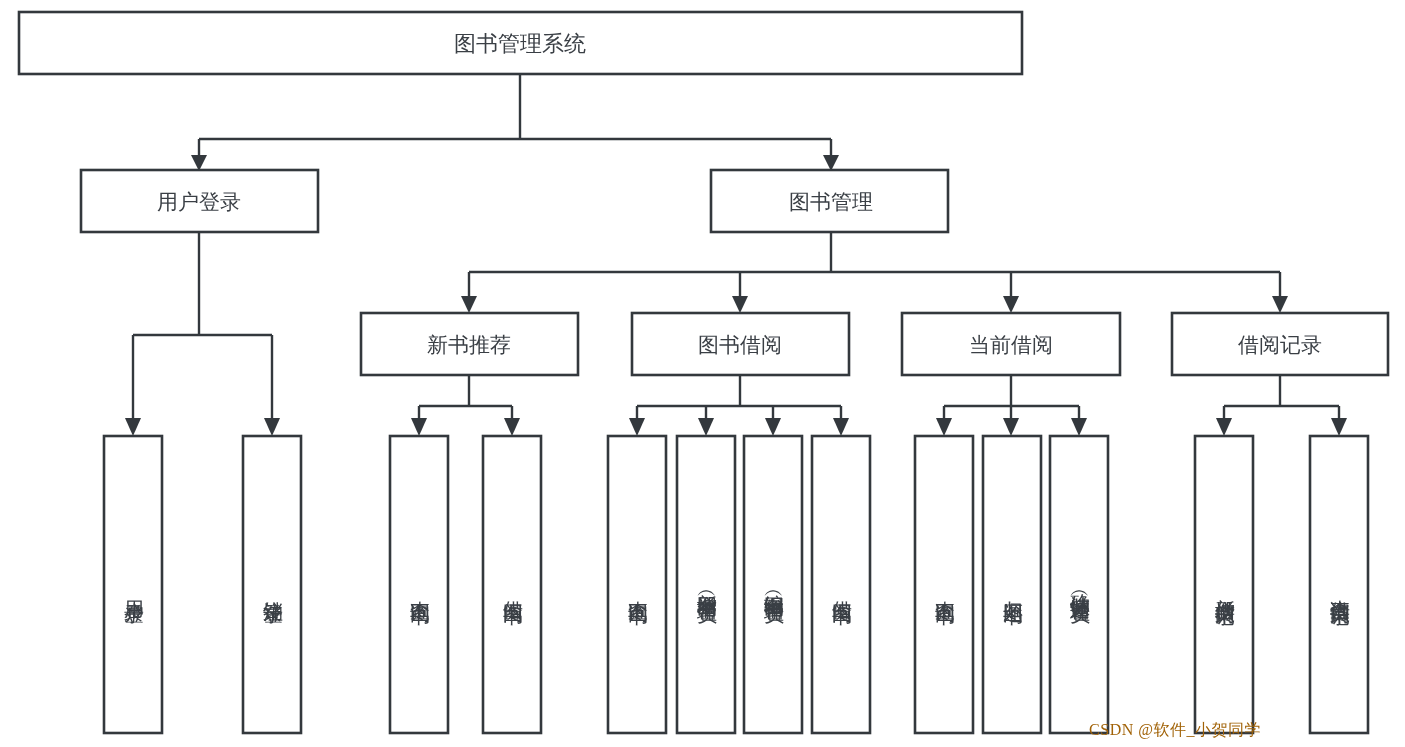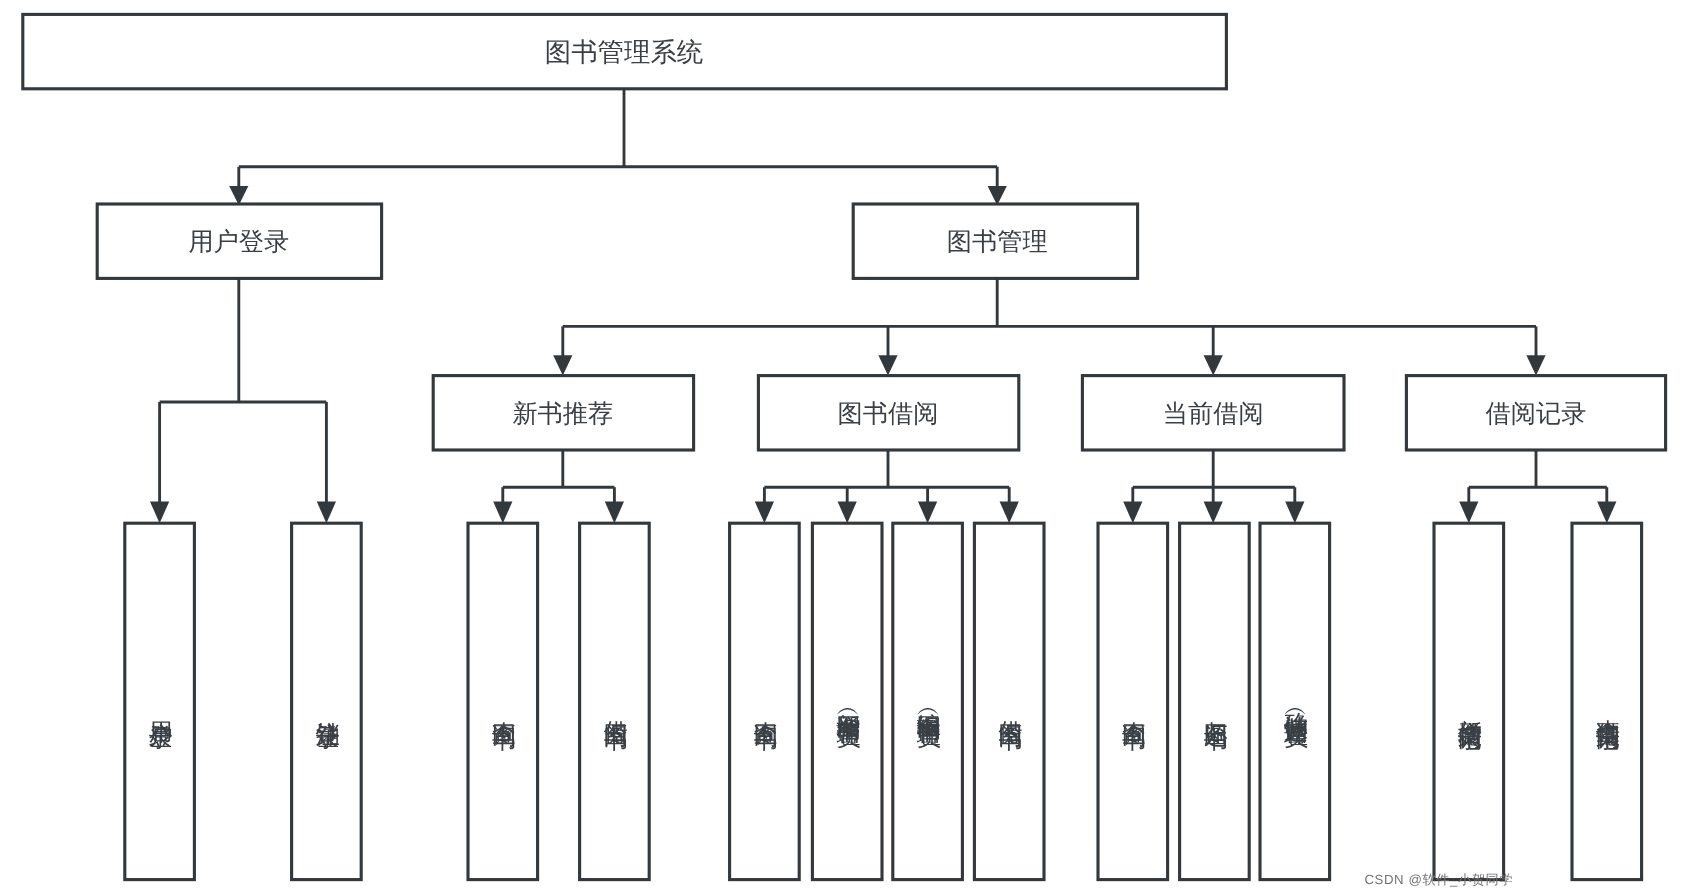--- a/index.html
+++ b/index.html
@@ -52,23 +52,23 @@
     stroke-linecap: butt;
   }
   .edge-arrow {
     fill: #33383d;
     stroke: none;
   }
   .watermark {
     position: absolute;
     right: 12px;
     bottom: 6px;
-    color: #737373;
-    font-family: Liberation Sans, sans-serif;
-    font-size: 11px;
+    color: #a16207;
+    font-family: Liberation Serif, serif;
+    font-size: 16px;
     letter-spacing: 0.5px;
     white-space: nowrap;
     user-select: none;
   }
 </style>
 </head>
 <body>
 
 <div id="diagram-root">
   <svg class="flow" viewBox="0 0 1405 747" xmlns="http://www.w3.org/2000/svg">

